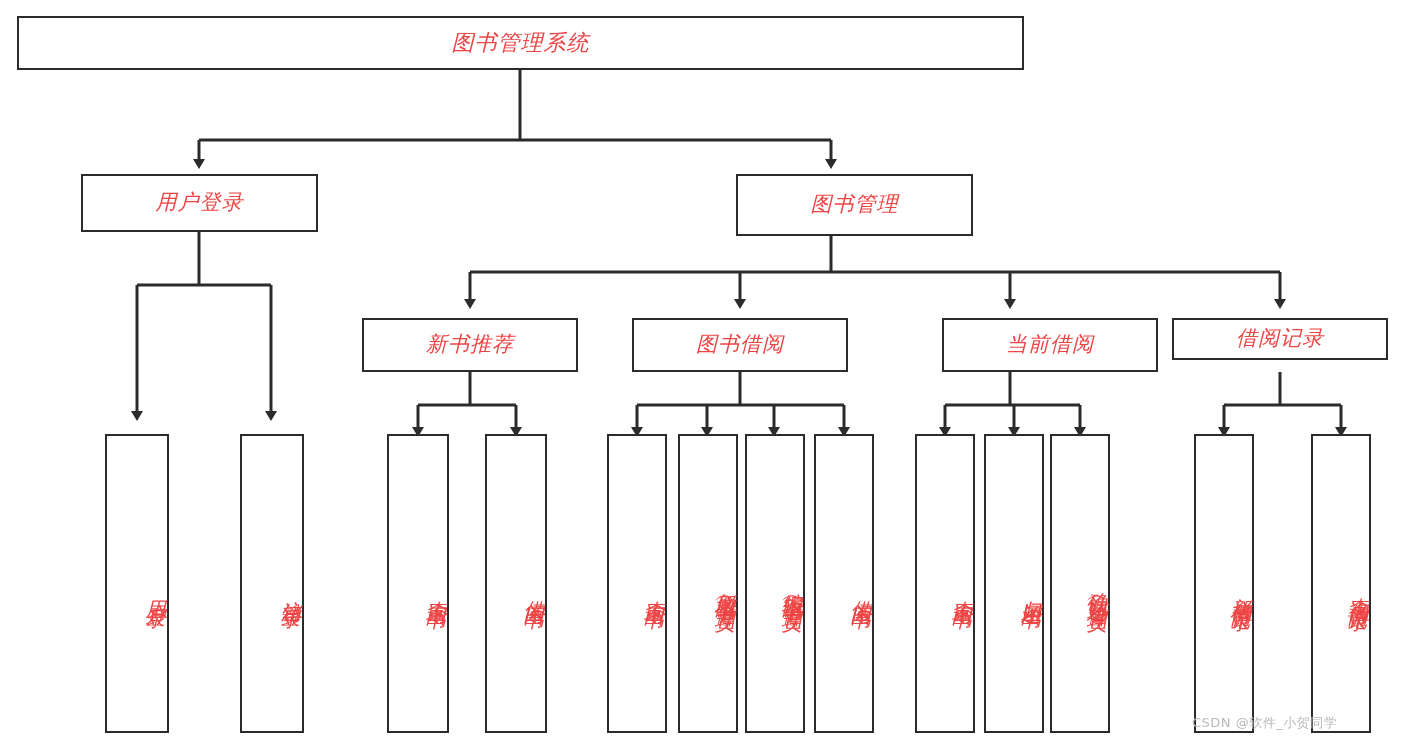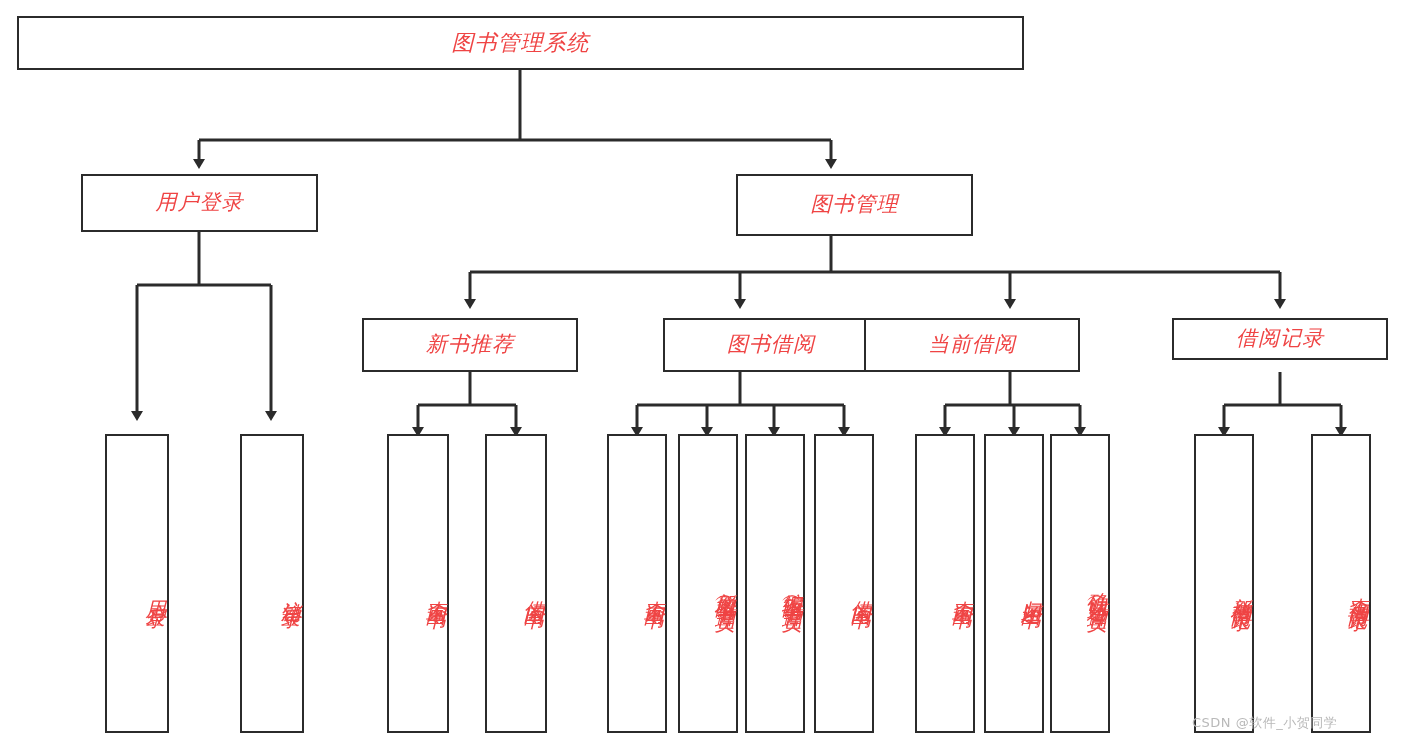--- a/index.html
+++ b/index.html
@@ -128,24 +128,24 @@
   <div class="node h" style="left:81px; top:174px; width:237px; height:58px;">
     <span>用户登录</span>
   </div>
   <div class="node h" style="left:736px; top:174px; width:237px; height:62px;">
     <span>图书管理</span>
   </div>
 
   <div class="node h" style="left:362px; top:318px; width:216px; height:54px;">
     <span>新书推荐</span>
   </div>
-  <div class="node h" style="left:632px; top:318px; width:216px; height:54px;margin-left:31px;">
+  <div class="node h" style="left:632px; top:318px; width:216px; height:54px;">
     <span>图书借阅</span>
   </div>
-  <div class="node h" style="left:864px; top:318px; width:216px; height:54px;">
+  <div class="node h" style="left:942px; top:318px; width:216px; height:54px;">
     <span>当前借阅</span>
   </div>
   <div class="node h" style="left:1172px; top:318px; width:216px; height:42px;">
     <span>借阅记录</span>
   </div>
 
   <div class="node v" style="left:105px; top:434px; width:64px; height:299px;">
     <span>用户登录</span>
   </div>
   <div class="node v" style="left:240px; top:434px; width:64px; height:299px;">

